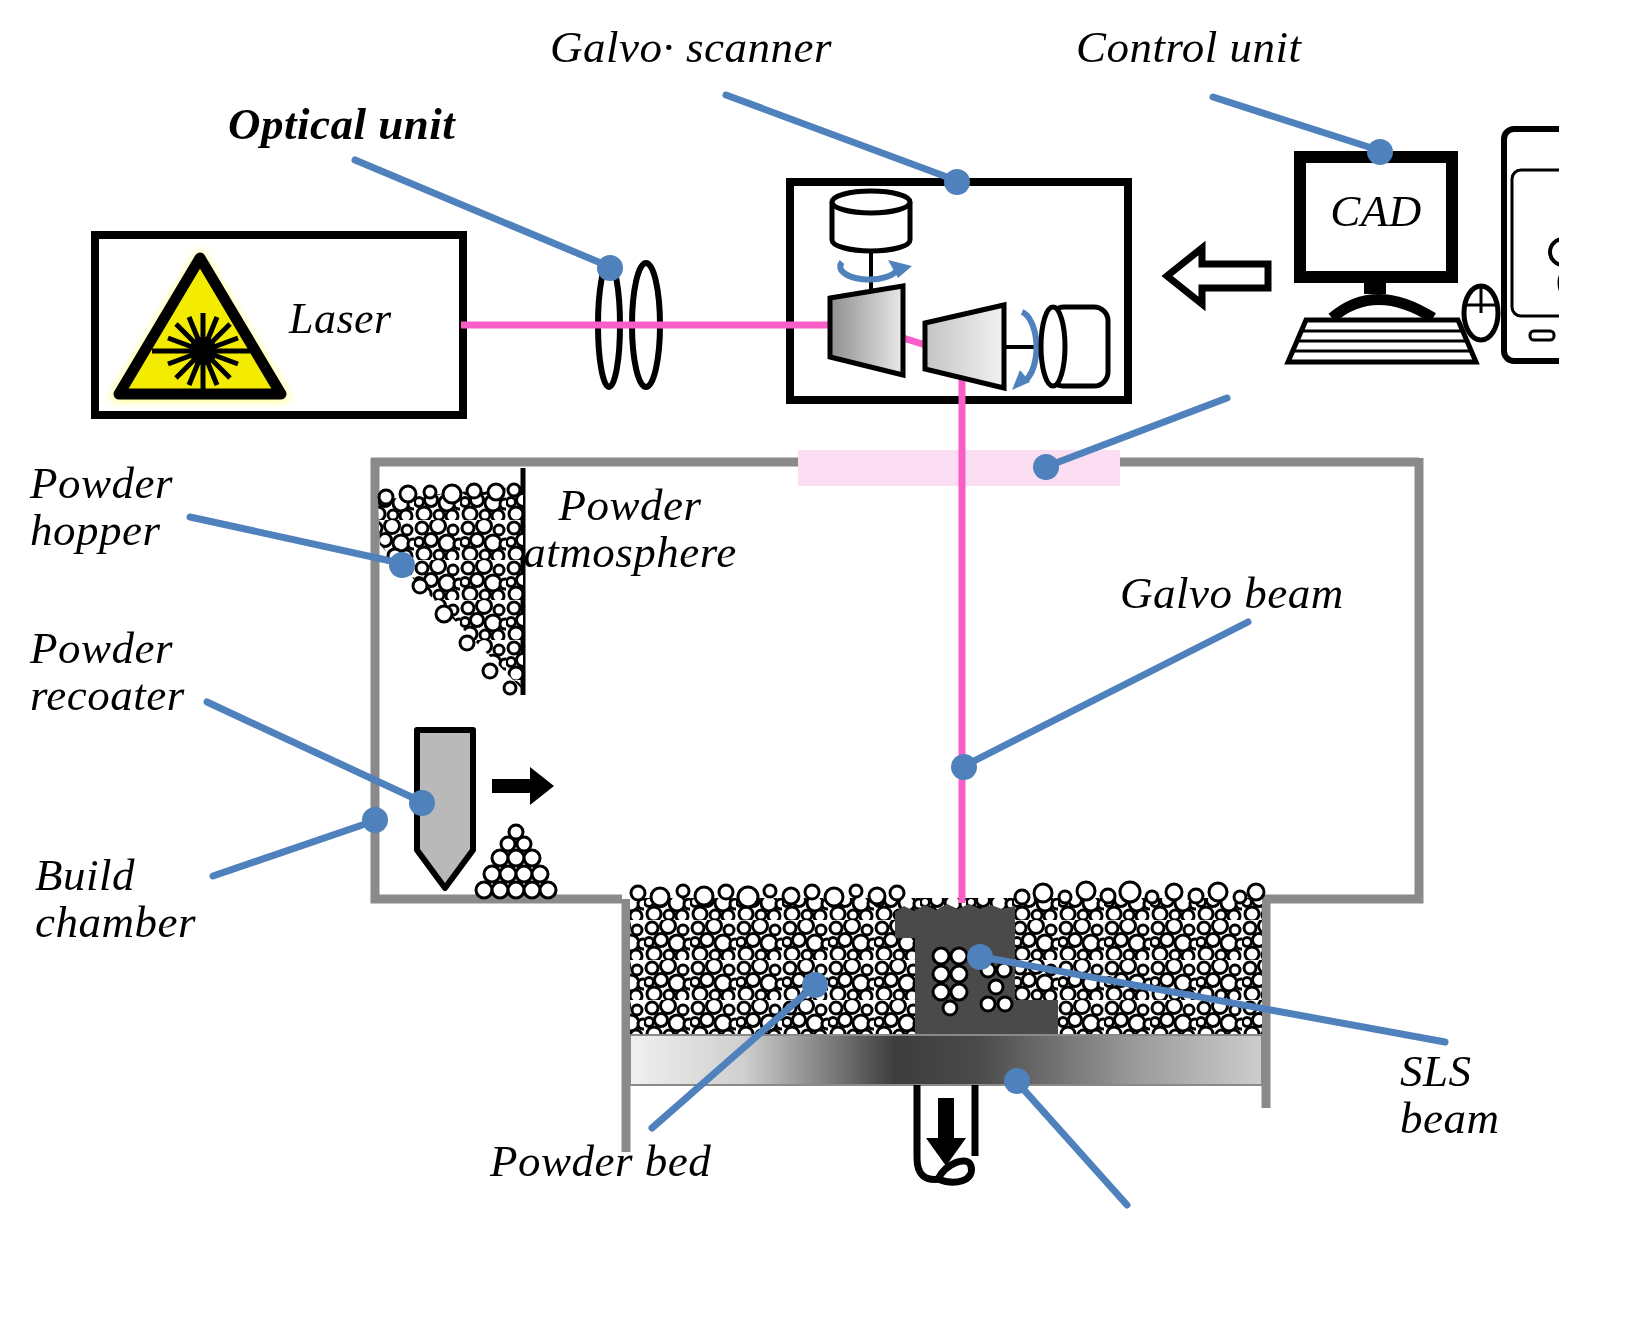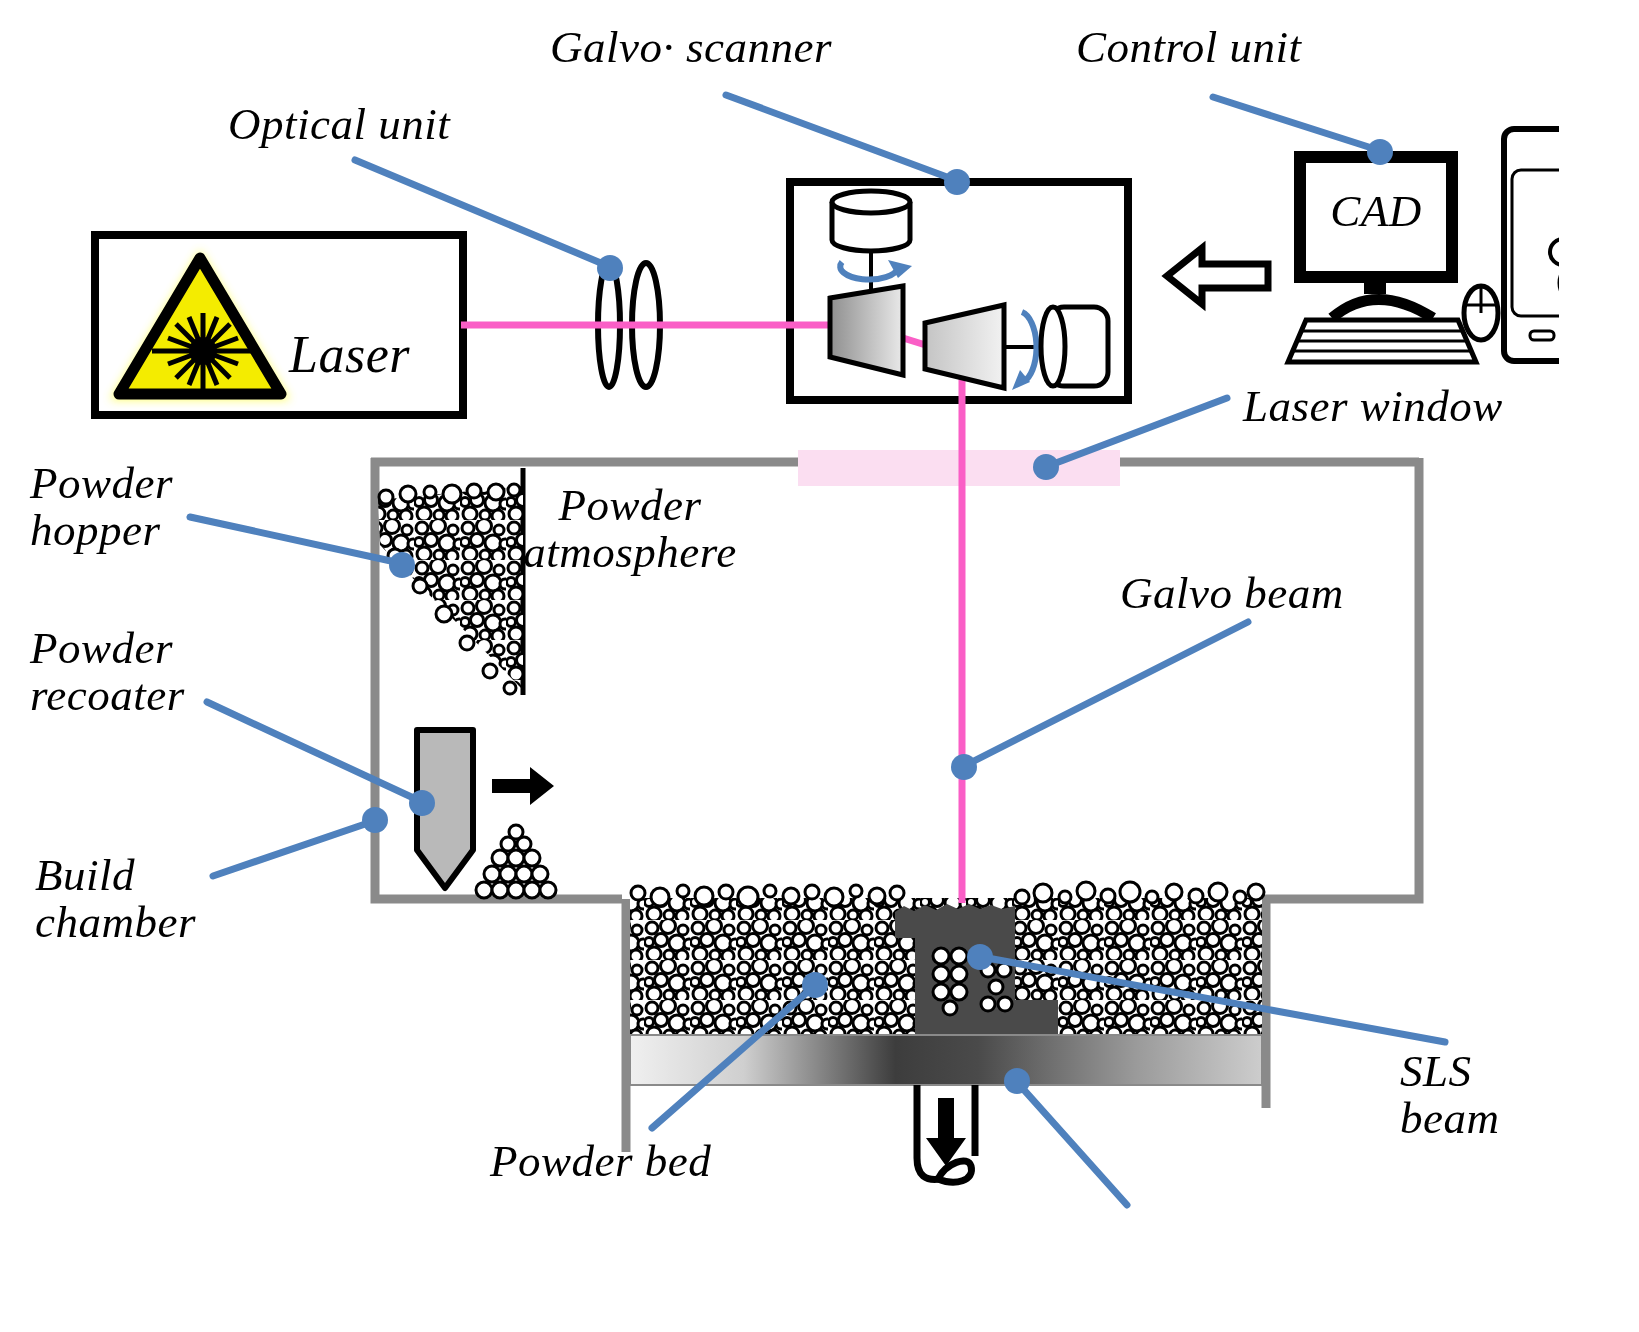--- a/index.html
+++ b/index.html
@@ -259,24 +259,23 @@
     <circle cx="375" cy="820" r="13"></circle>
         <circle cx="964" cy="767" r="13"></circle>
     <circle cx="980" cy="957" r="13"></circle>
         <circle cx="815" cy="985" r="13"></circle>
     <circle cx="1017" cy="1081" r="13"></circle>
   </g>
 </svg>
 
   <div class="lbl" style="left:550px;top:24px;">Galvo· scanner</div>
   <div class="lbl" style="left:1076px;top:24px;">Control unit</div>
-  <div class="lbl" style="left:228px;top:101px;">Optical unit</div>
-  <div class="lbl" style="left:289px;top:328px;font-size:52px;">Laser</div>
+  <div class="lbl" style="left:228px;top:101px;font-weight:bold;">Optical unit</div>
+  <div class="lbl" style="left:289px;top:296px;font-size:44px;">Laser</div>
   <div class="lbl center" style="left:1300px;top:188px;width:152px;">CAD</div>
-  <div class="lbl" style="left:1243px;top:383px;">Laser window</div>
   <div class="lbl center" style="left:475px;top:482px;width:310px;">Powder
 atmosphere</div>
   <div class="lbl" style="left:1120px;top:570px;">Galvo beam</div>
   <div class="lbl" style="left:30px;top:460px;">Powder
 hopper</div>
   <div class="lbl" style="left:30px;top:625px;">Powder
 recoater</div>
   <div class="lbl" style="left:35px;top:852px;">Build
 chamber</div>
   <div class="lbl" style="left:490px;top:1138px;">Powder bed</div>

